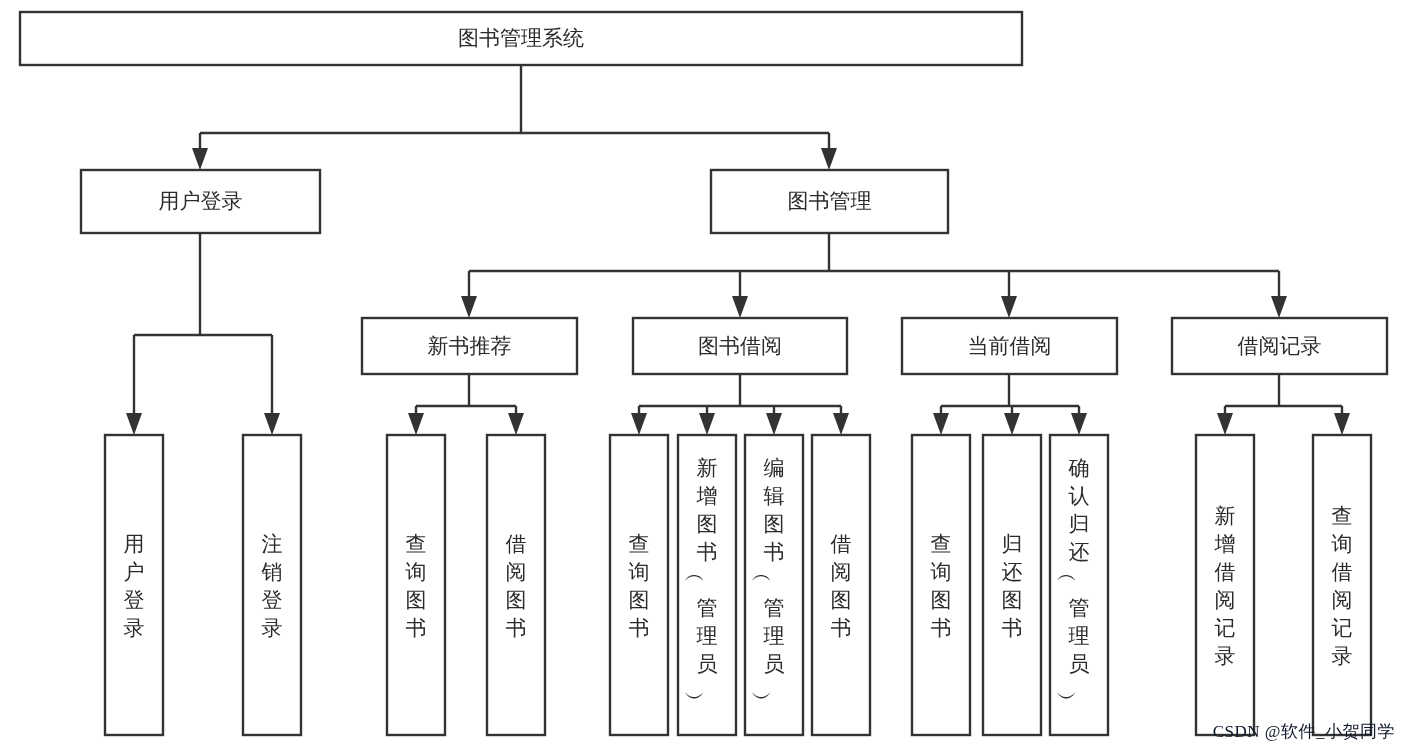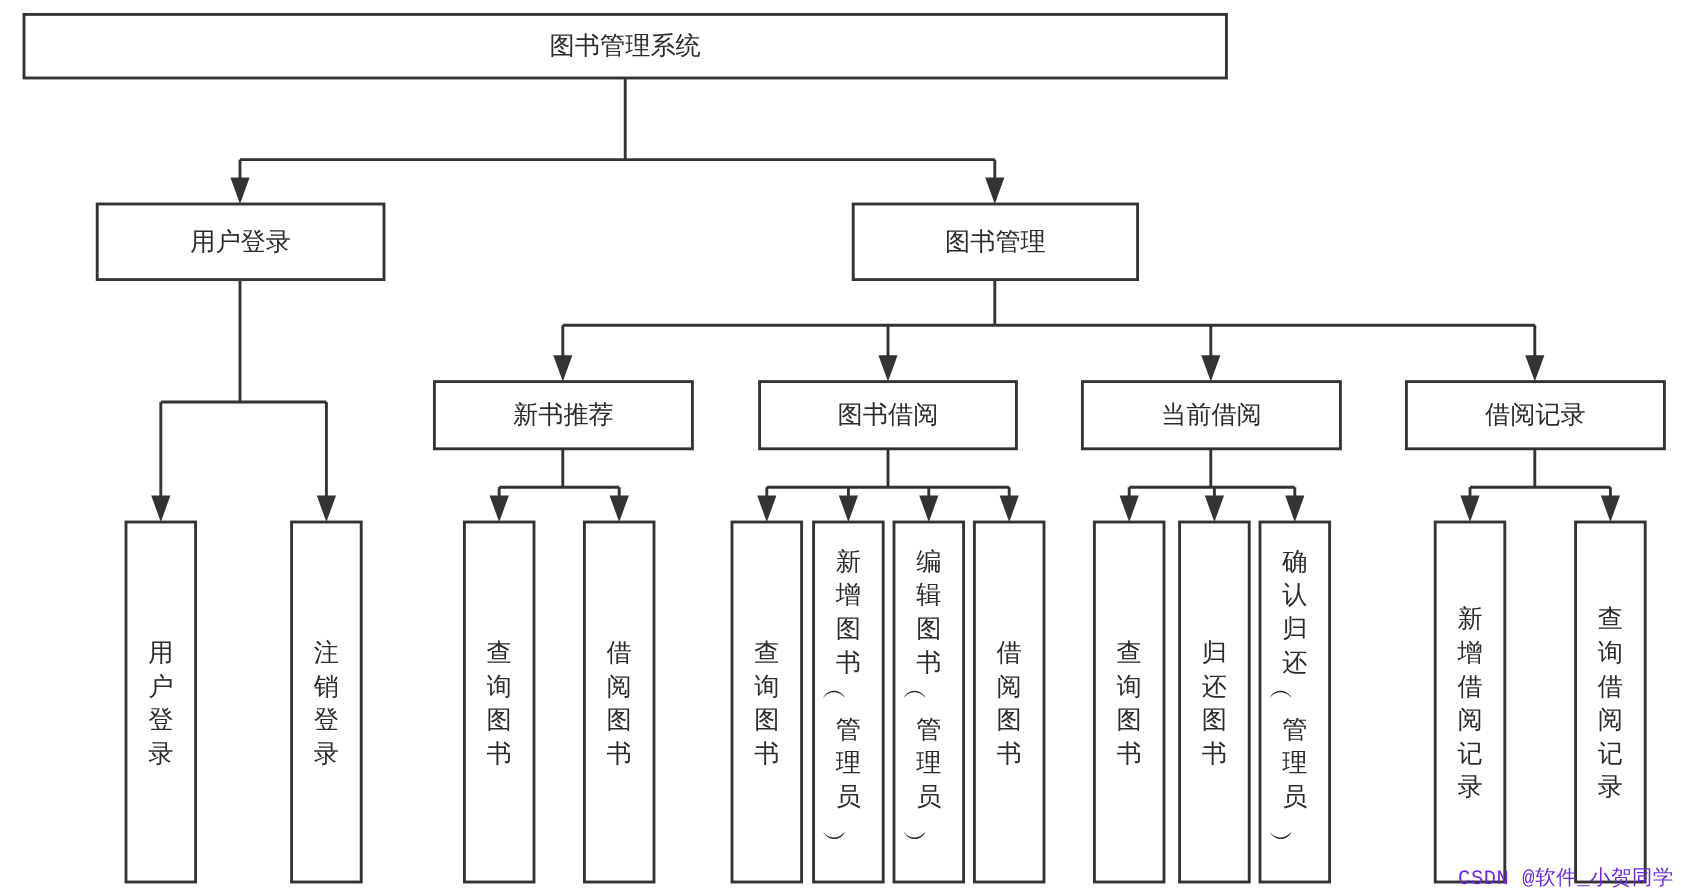--- a/index.html
+++ b/index.html
@@ -53,23 +53,23 @@
   .node-label-v {
     font-family: "Liberation Sans", "DejaVu Sans", sans-serif;
     font-size: 21px;
     fill: #2b2b2b;
     text-anchor: middle;
   }
   .watermark-text {
     position: absolute;
     right: 10px;
     bottom: 4px;
-    font-family: Liberation Mono, monospace;
+    font-family: Liberation Serif, serif;
     font-size: 17px;
-    color: #6d28d9;
+    color: #0f172a;
     white-space: nowrap;
     letter-spacing: 0.5px;
     user-select: none;
   }
 </style>
 </head>
 <body>
 
 <div id="diagram-root">
   <svg class="diagram-canvas" id="diagram-canvas" viewBox="0 0 1405 747" xmlns="http://www.w3.org/2000/svg">

